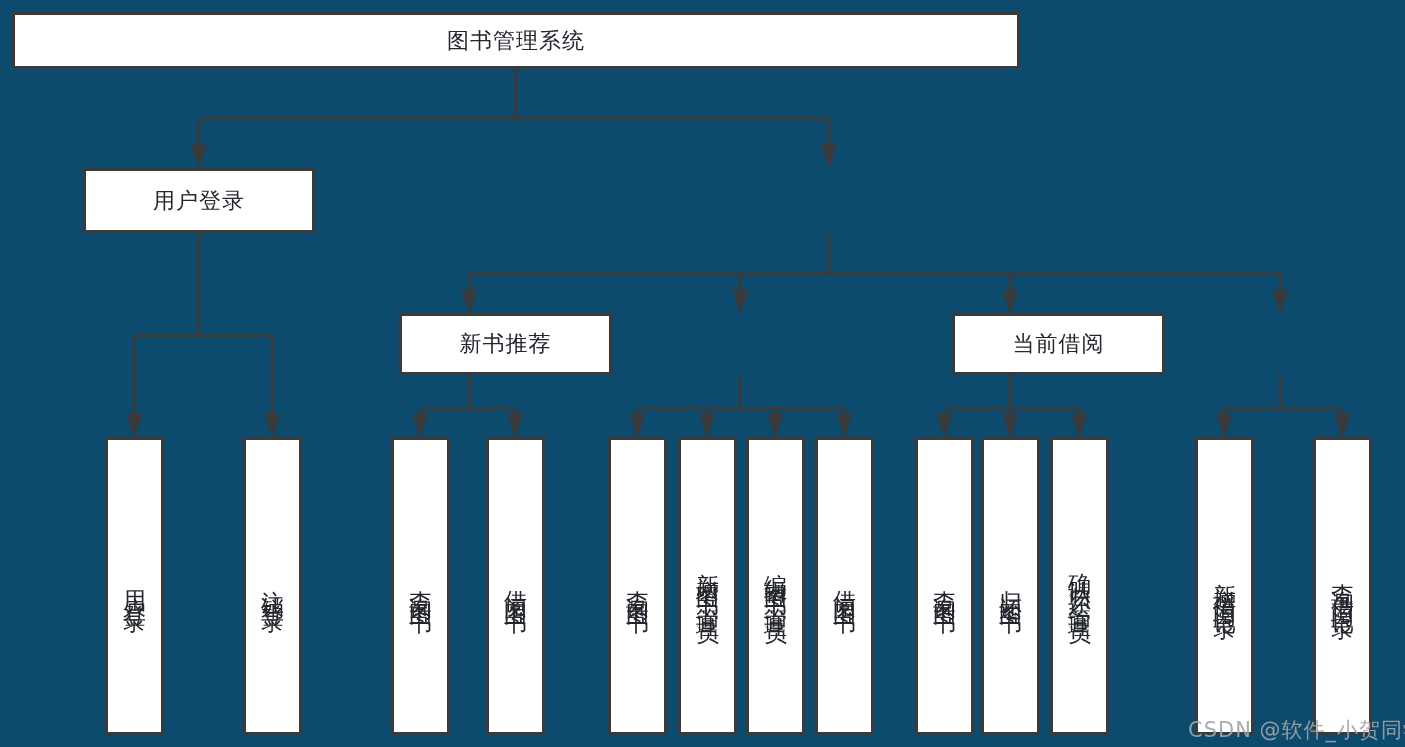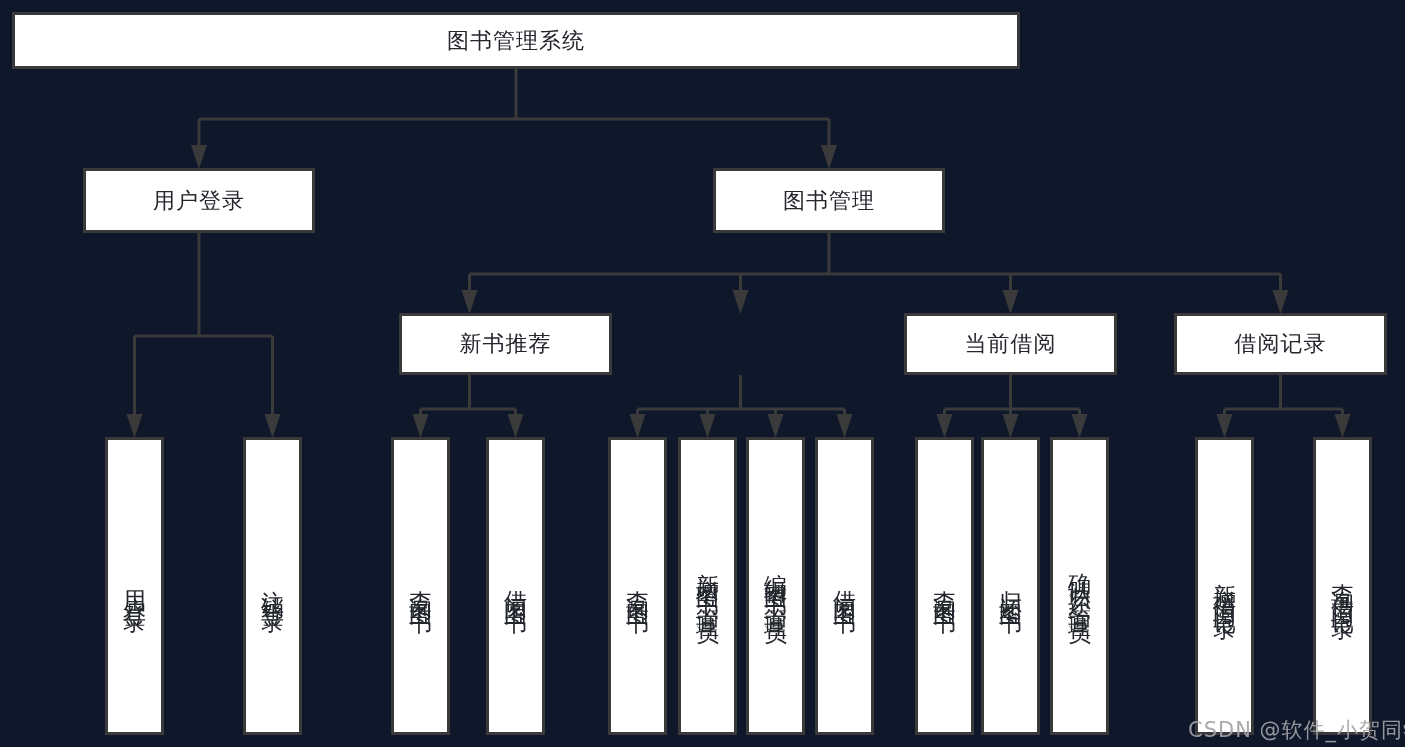--- a/index.html
+++ b/index.html
@@ -1,20 +1,20 @@
 <!DOCTYPE html>
 <html><head>
 <meta charset="utf-8">
 <style>
   html, body { margin: 0; padding: 0; background: #ffffff; }
   .canvas {
     position: relative;
     width: 1405px;
     height: 747px;
-    background: #0f172a;
+    background: #0c4a6e;
     font-family: "DejaVu Sans", sans-serif;
     overflow: hidden;
   }
   .connectors {
     position: absolute;
     left: 0; top: 0;
     width: 1405px; height: 747px;
     z-index: 1;
   }
   .node {
@@ -98,32 +98,26 @@
     </g>
   </svg>
 
   <div class="node hbox" style="left:12px; top:12px; width:1008px; height:57px;">
     <span>图书管理系统</span>
   </div>
 
   <div class="node hbox" style="left:83px; top:168px; width:232px; height:65px;">
     <span>用户登录</span>
   </div>
-  <div class="node hbox" style="left:713px; top:168px; width:232px; height:65px;">
-    <span>图书管理</span>
-  </div>
 
   <div class="node hbox" style="left:363px; top:313px; width:213px; height:62px;margin-left:36px;">
     <span>新书推荐</span>
   </div>
-  <div class="node hbox" style="left:904px; top:313px; width:213px; height:62px;">
+  <div class="node hbox" style="left:952px; top:313px; width:213px; height:62px;">
     <span>当前借阅</span>
-  </div>
-  <div class="node hbox" style="left:1174px; top:313px; width:213px; height:62px;">
-    <span>借阅记录</span>
   </div>
 
   <div class="node vbox" style="left:105px; top:437px; width:59px; height:298px;">
     <span>用户登录</span>
   </div>
   <div class="node vbox" style="left:243px; top:437px; width:59px; height:298px;">
     <span>注销登录</span>
   </div>
 
   <div class="node vbox" style="left:391px; top:437px; width:59px; height:298px;">

